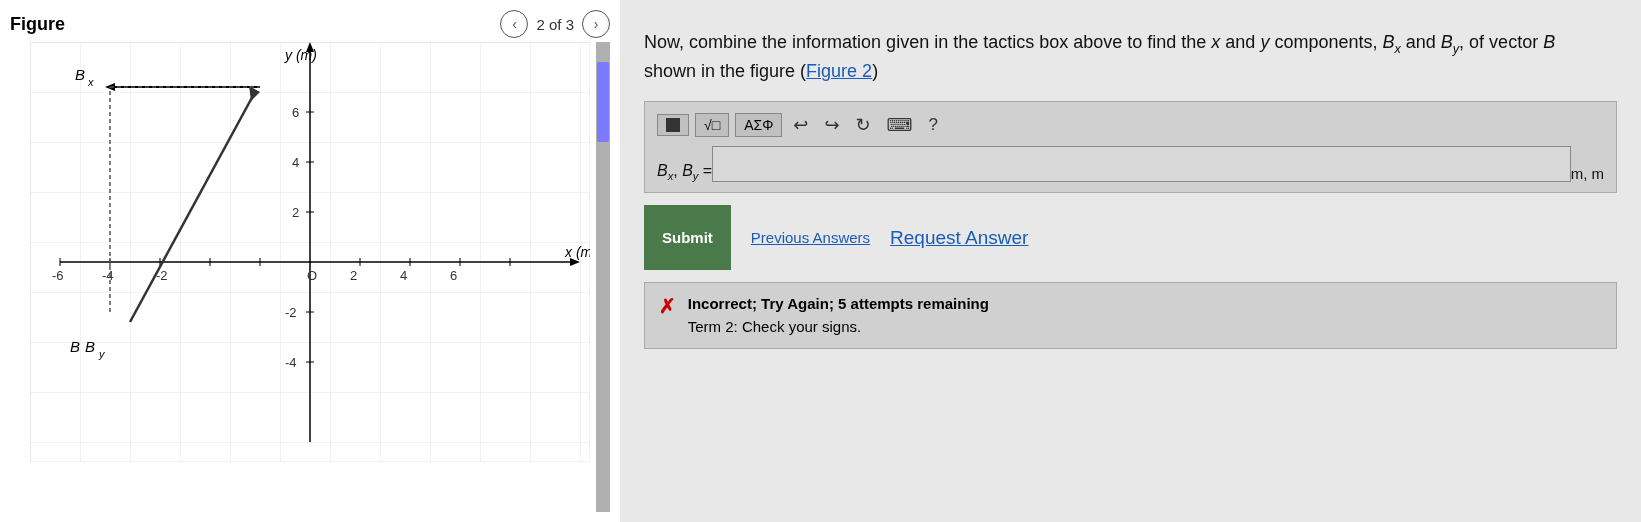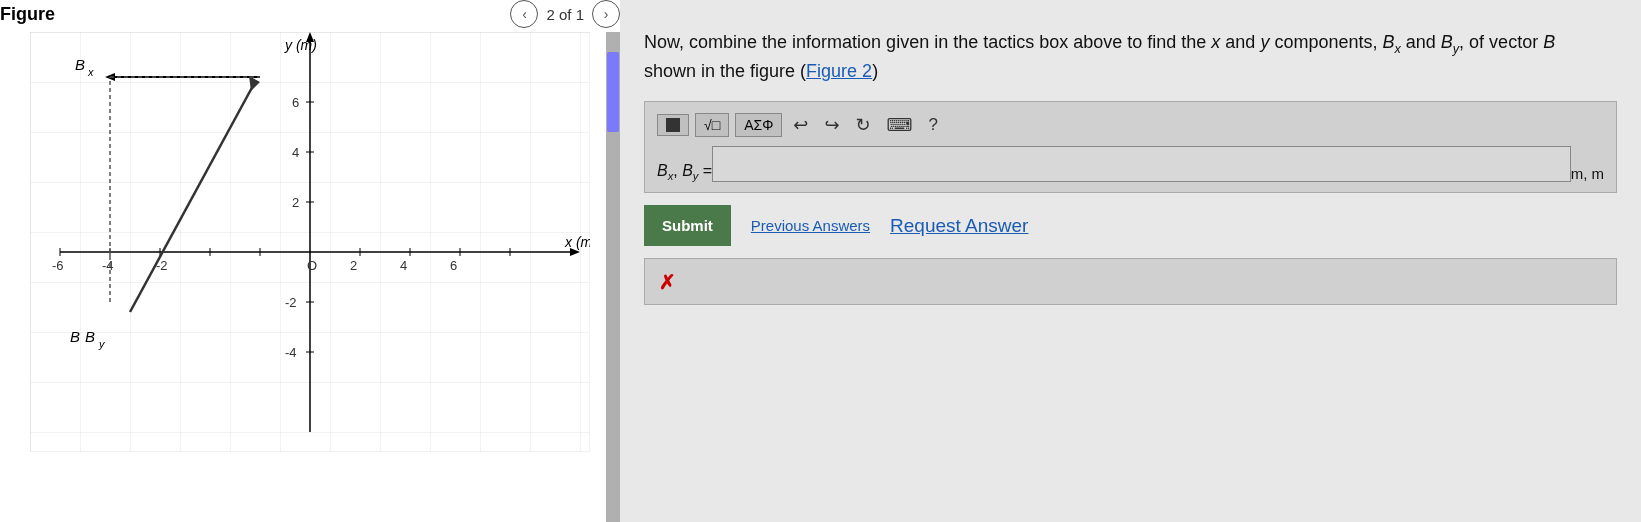--- a/index.html
+++ b/index.html
@@ -12,21 +12,21 @@
       overflow: hidden;
     }
 
     
     .left-panel {
       width: 620px;
       min-width: 620px;
       background: #fff;
       display: flex;
       flex-direction: column;
-      padding: 0;
+      padding: 10px;
       position: relative;
     }
 
     .figure-header {
       display: flex;
       align-items: center;
       justify-content: space-between;
       margin-bottom: 4px;
     }
 
@@ -167,21 +167,21 @@
     .submit-row {
       display: flex;
       align-items: center;
       gap: 20px;
     }
 
     .submit-btn {
       background: #4a7a4a;
       color: white;
       border: none;
-      padding: 12px 18px;
+      padding: 24px 18px;
       font-size: 15px;
       cursor: pointer;
       font-weight: bold;
     }
 
     .prev-answers-link {
       color: #1a5cb5;
       text-decoration: underline;
       font-size: 15px;
       cursor: pointer;
@@ -241,21 +241,21 @@
     .math-italic { font-style: italic; }
   </style>
 </head>
 <body>
 
 <div class="left-panel">
   <div class="figure-header">
     <span class="figure-title">Figure</span>
     <div class="figure-nav">
       <button class="nav-btn">‹</button>
-      <span class="nav-label">2 of 1</span>
+      <span class="nav-label">2 of 3</span>
       <button class="nav-btn">›</button>
     </div>
   </div>
 
   <div class="graph-container">
 
     <div class="scroll-bar">
       <div class="scroll-thumb"></div>
     </div>
 
@@ -364,15 +364,21 @@
   </div>
 
   <div class="submit-row">
     <button class="submit-btn">Submit</button>
     <a class="prev-answers-link" href="#">Previous Answers</a>
     <a class="request-answer-link" href="#">Request Answer</a>
   </div>
 
   <div class="error-box">
     <span class="error-icon">✗</span>
+    <div>
+      <div class="error-text">
+        <span style="font-weight:bold;">Incorrect; Try Again; 5 attempts remaining</span>
+      </div>
+      <div class="error-text">Term 2: Check your signs.</div>
+    </div>
   </div>
 
 </div>
 
 </body></html>

